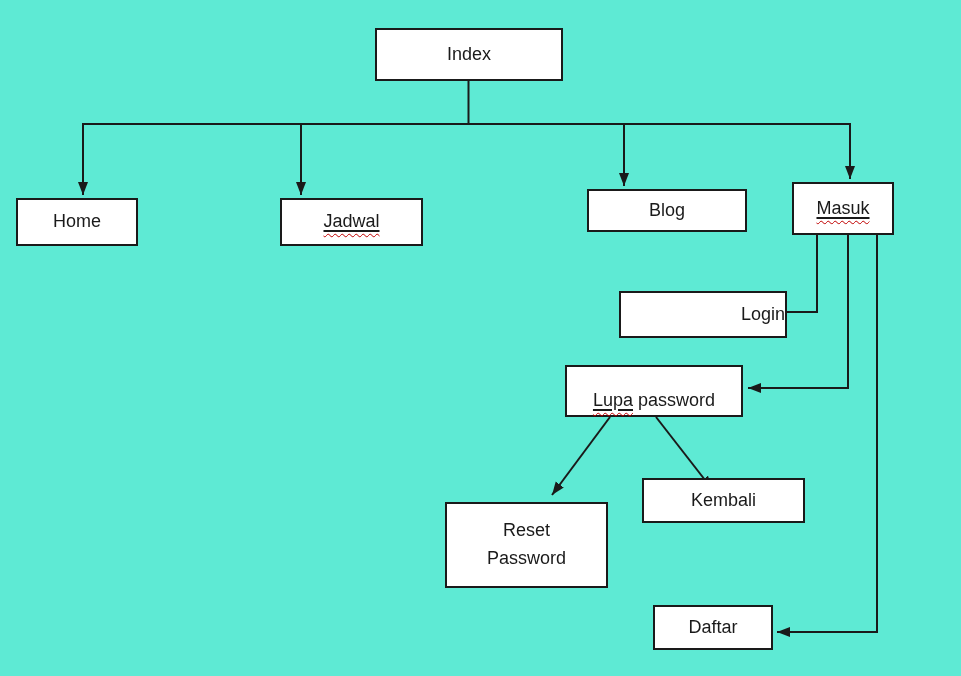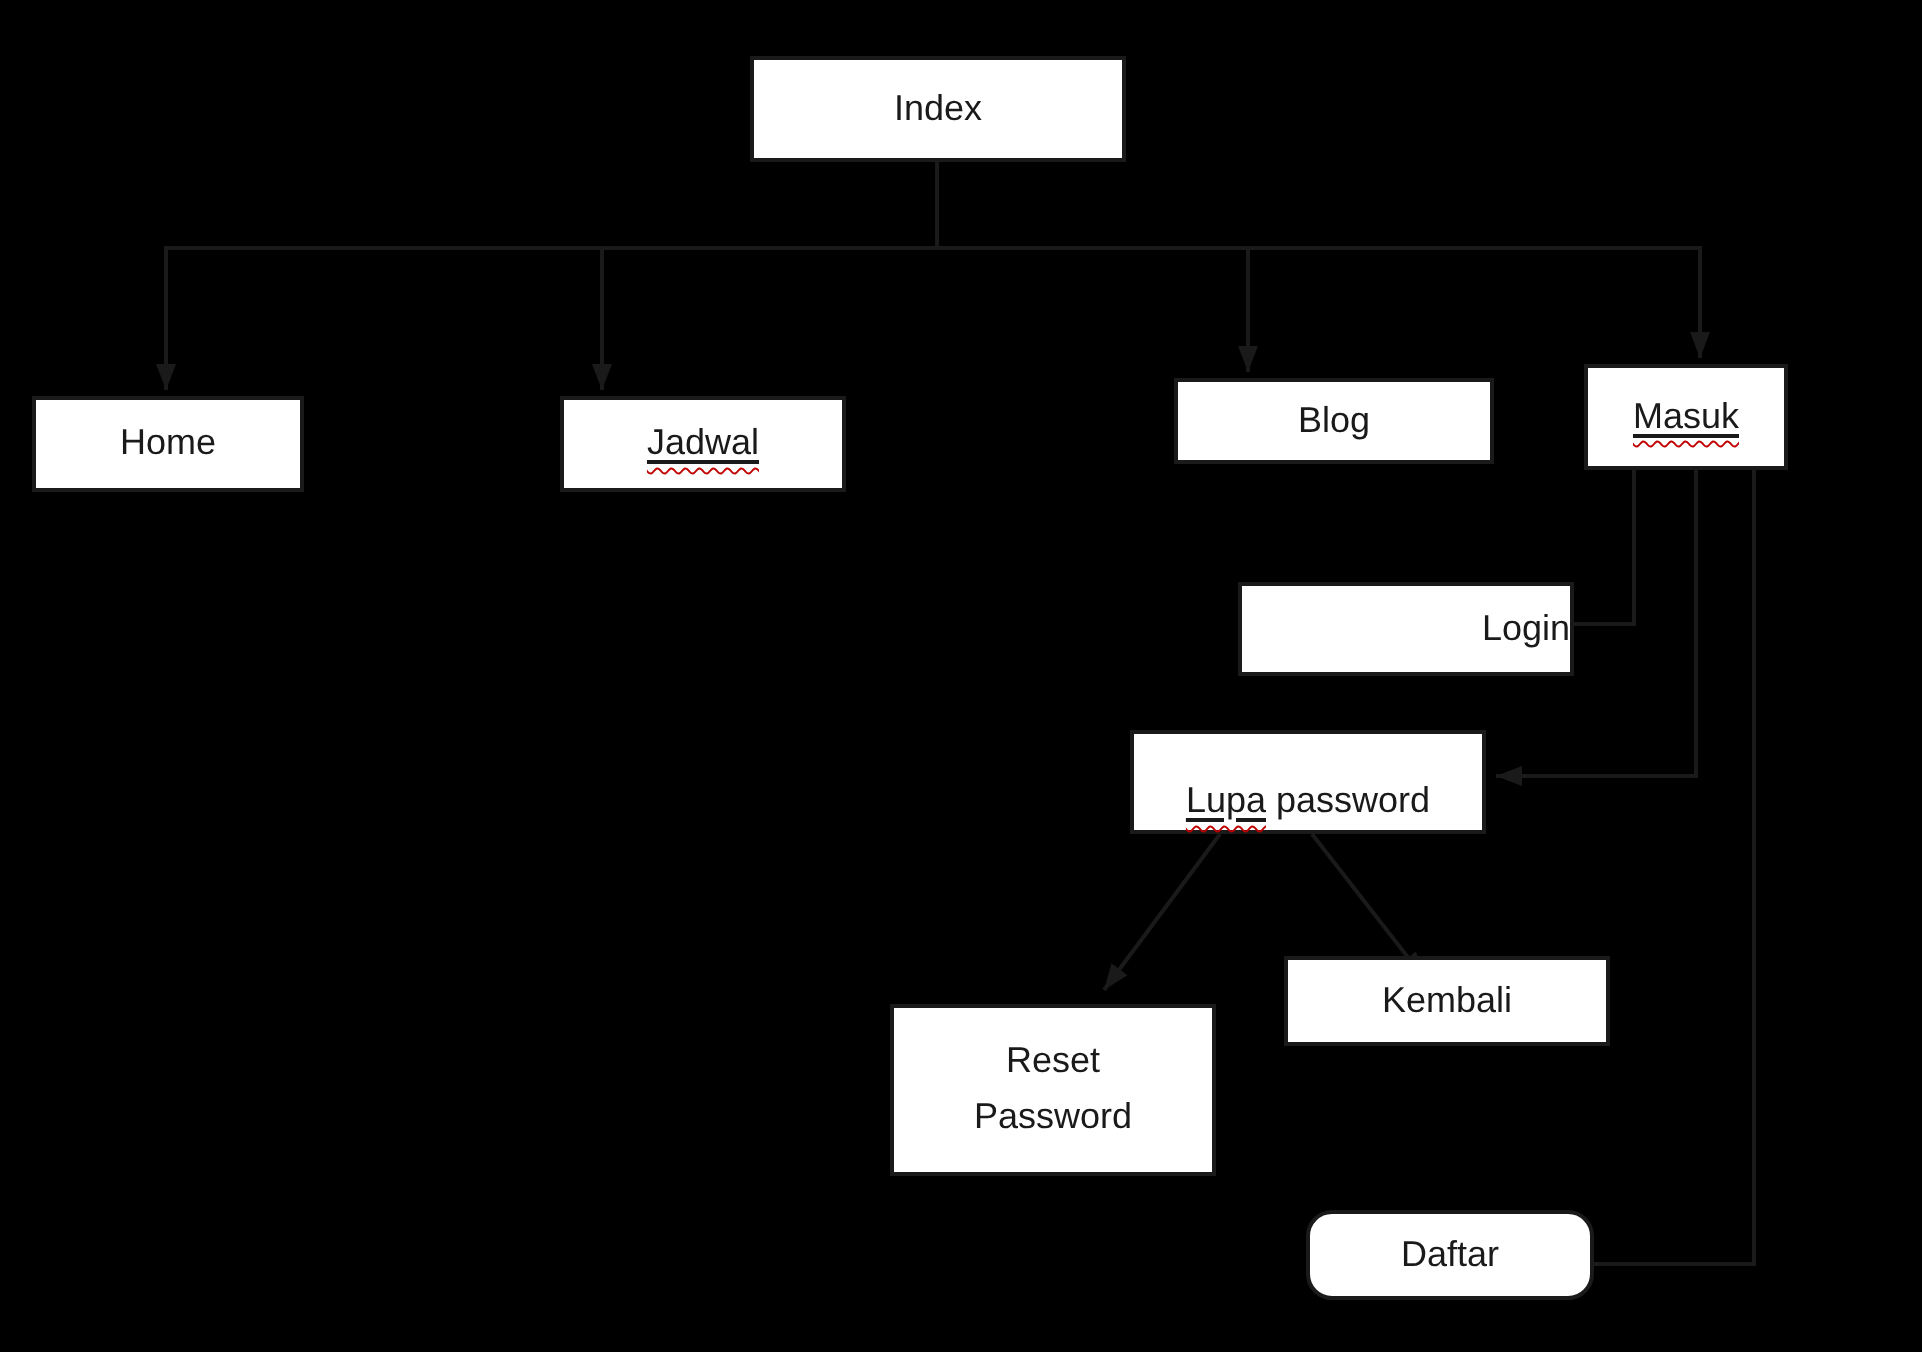--- a/index.html
+++ b/index.html
@@ -3,21 +3,21 @@
 <meta charset="utf-8">
 <style>
   :root{
     --ink:#1a1a1a;
     --squiggle:#c00000;
   }
   html,body{margin:0;padding:0;background:#ffffff;}
   #canvas{
     position:relative;
     width:961px;height:676px;
-    background:#000000;
+    background:#5eead4;
     font-family:"Liberation Sans", sans-serif;
     color:var(--ink);
     overflow:hidden;
   }
   #edges{position:absolute;left:0;top:0;}
   .node{
     position:absolute;
     box-sizing:border-box;
     background:#ffffff;
     border:2px solid var(--ink);
@@ -36,29 +36,29 @@
   }
   .marked .squiggle{
     text-decoration-line:underline;
     text-decoration-style:wavy;
     text-decoration-color:var(--squiggle);
     text-decoration-thickness:1px;
     text-underline-offset:6px;
   }
   
   #n-index   {left:375px;top:28px; width:188px;height:53px;}
-  #n-home    {left:16px; top:198px;width:136px;height:48px;}
+  #n-home    {left:16px; top:198px;width:122px;height:48px;}
   #n-jadwal  {left:232px;top:198px;width:143px;height:48px;margin-left:48px;}
   #n-blog    {left:587px;top:189px;width:160px;height:43px;align-items:center;}
   #n-masuk   {left:792px;top:182px;width:102px;height:53px;justify-content:center;}
   #n-login   {left:619px;top:291px;width:168px;height:47px;justify-content:flex-end;}
   #n-lupa    {left:565px;top:365px;width:178px;height:52px;align-items:flex-end;}
   #n-reset   {left:445px;top:502px;width:163px;height:86px;}
   #n-kembali {left:642px;top:478px;width:163px;height:45px;}
-  #n-daftar  {left:653px;top:605px;width:144px;height:45px;border-radius:13px;}
+  #n-daftar  {left:653px;top:605px;width:120px;height:45px;}
 </style>
 </head>
 <body>
 
 <div id="canvas">
 
   <svg id="edges" width="961" height="676" viewBox="0 0 961 676" fill="none" stroke="#1a1a1a" stroke-width="2">
     <defs>
       <marker id="arrow" markerUnits="userSpaceOnUse" markerWidth="14" markerHeight="12" refX="13" refY="5" orient="auto">
         <path d="M0,0 L13,5 L0,10 Z" fill="#1a1a1a" stroke="none"></path>

